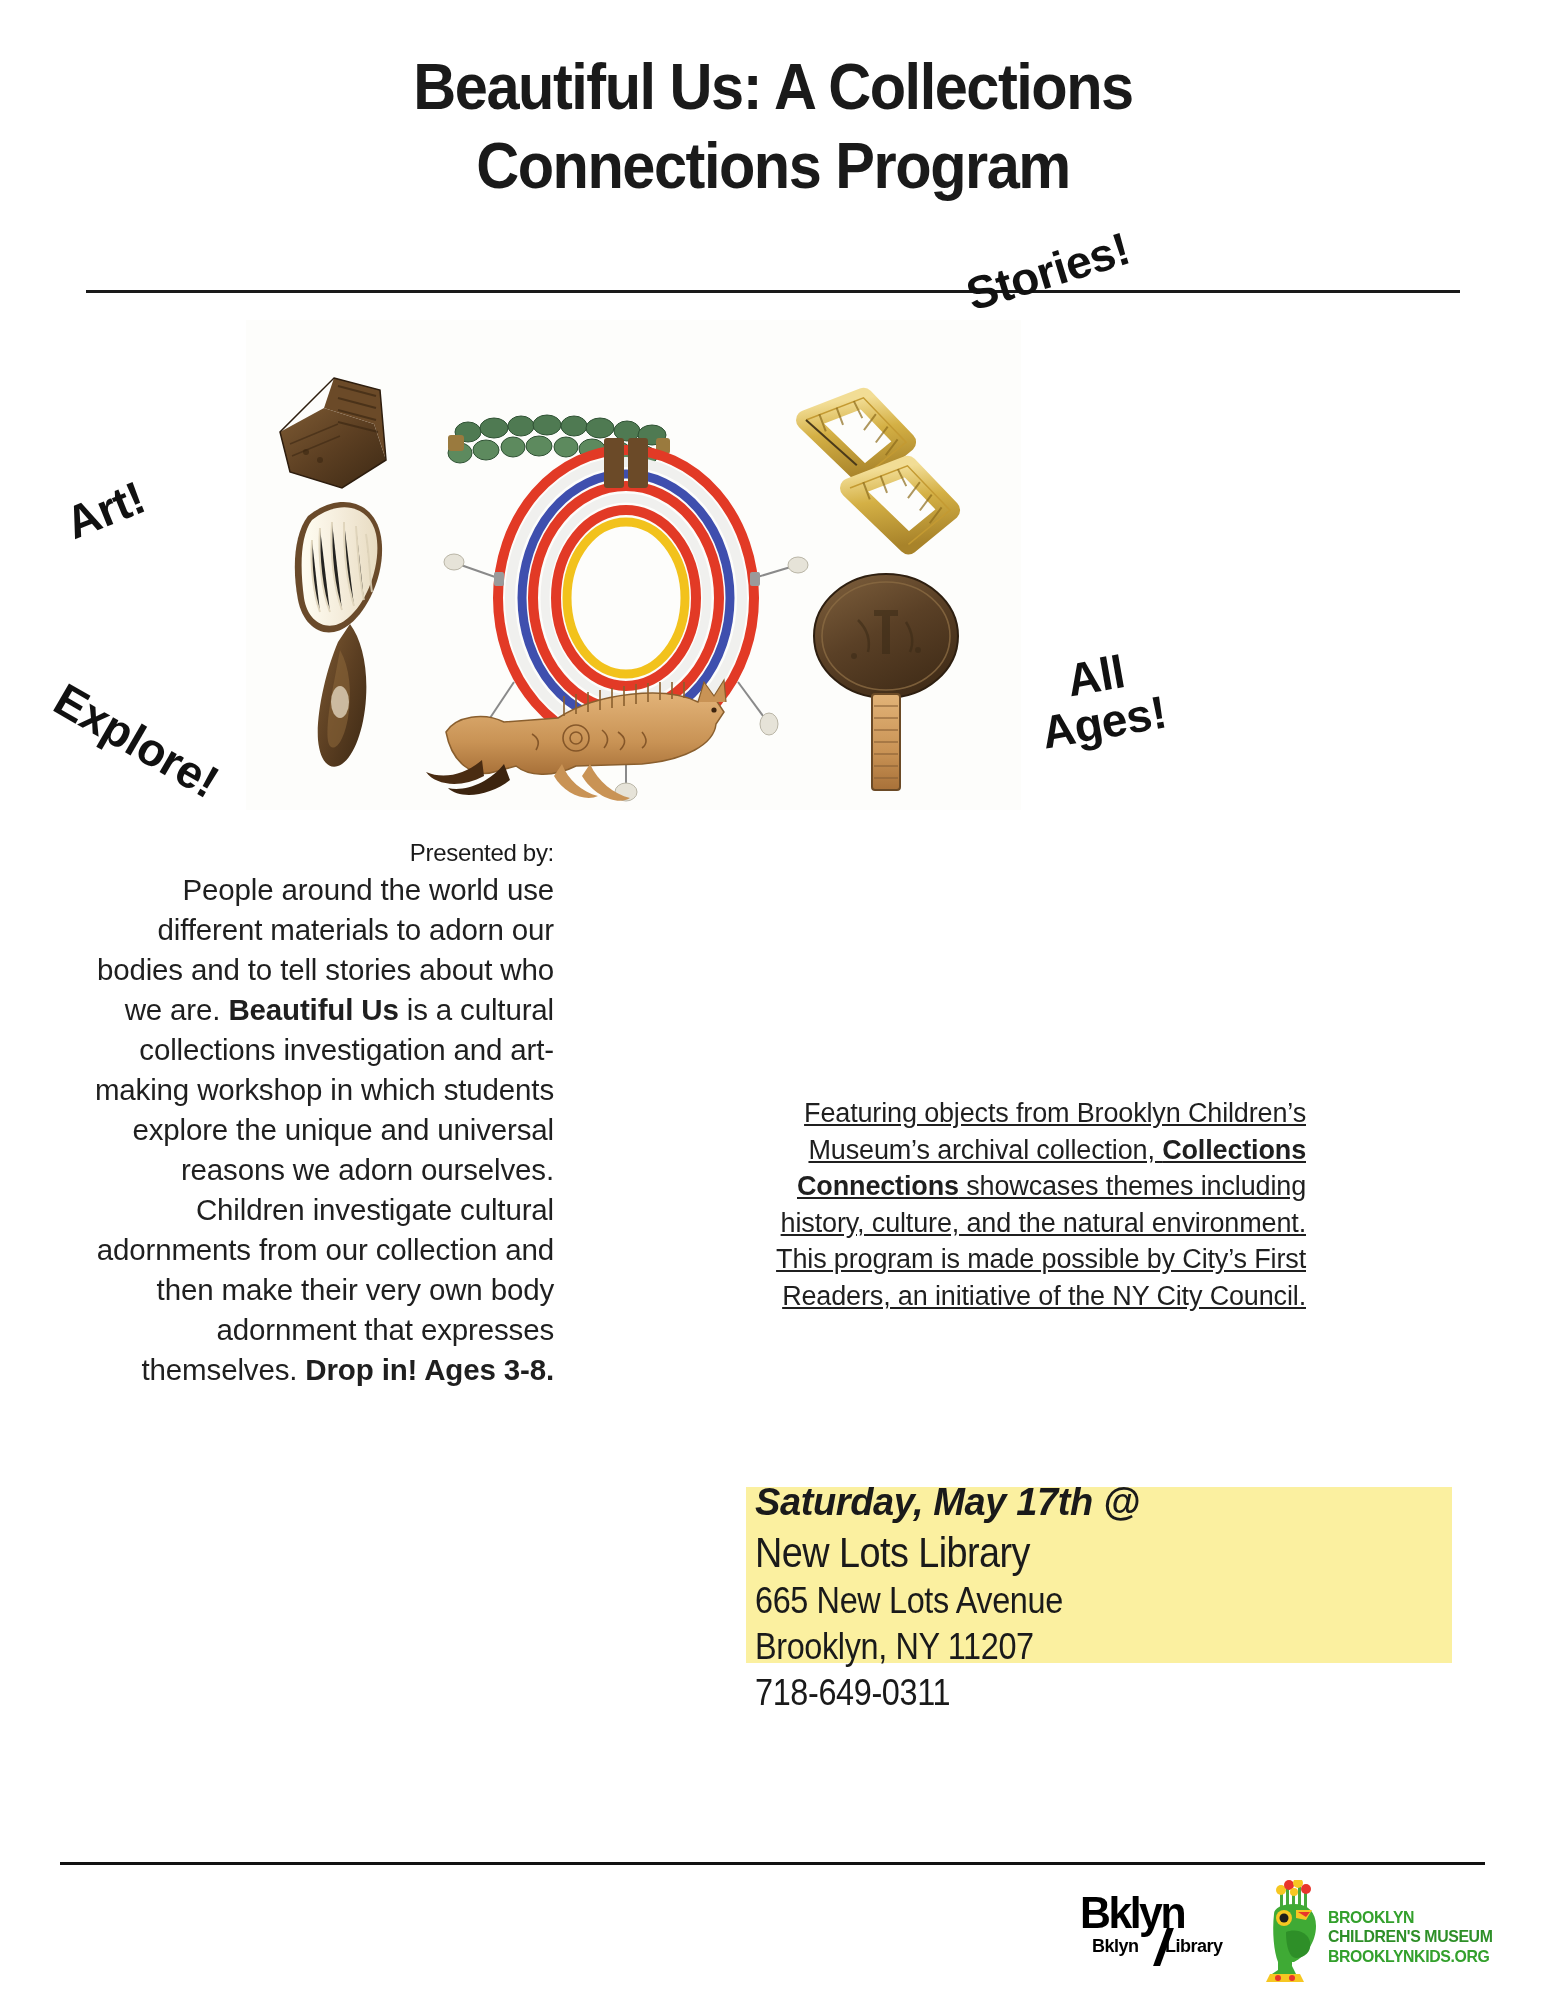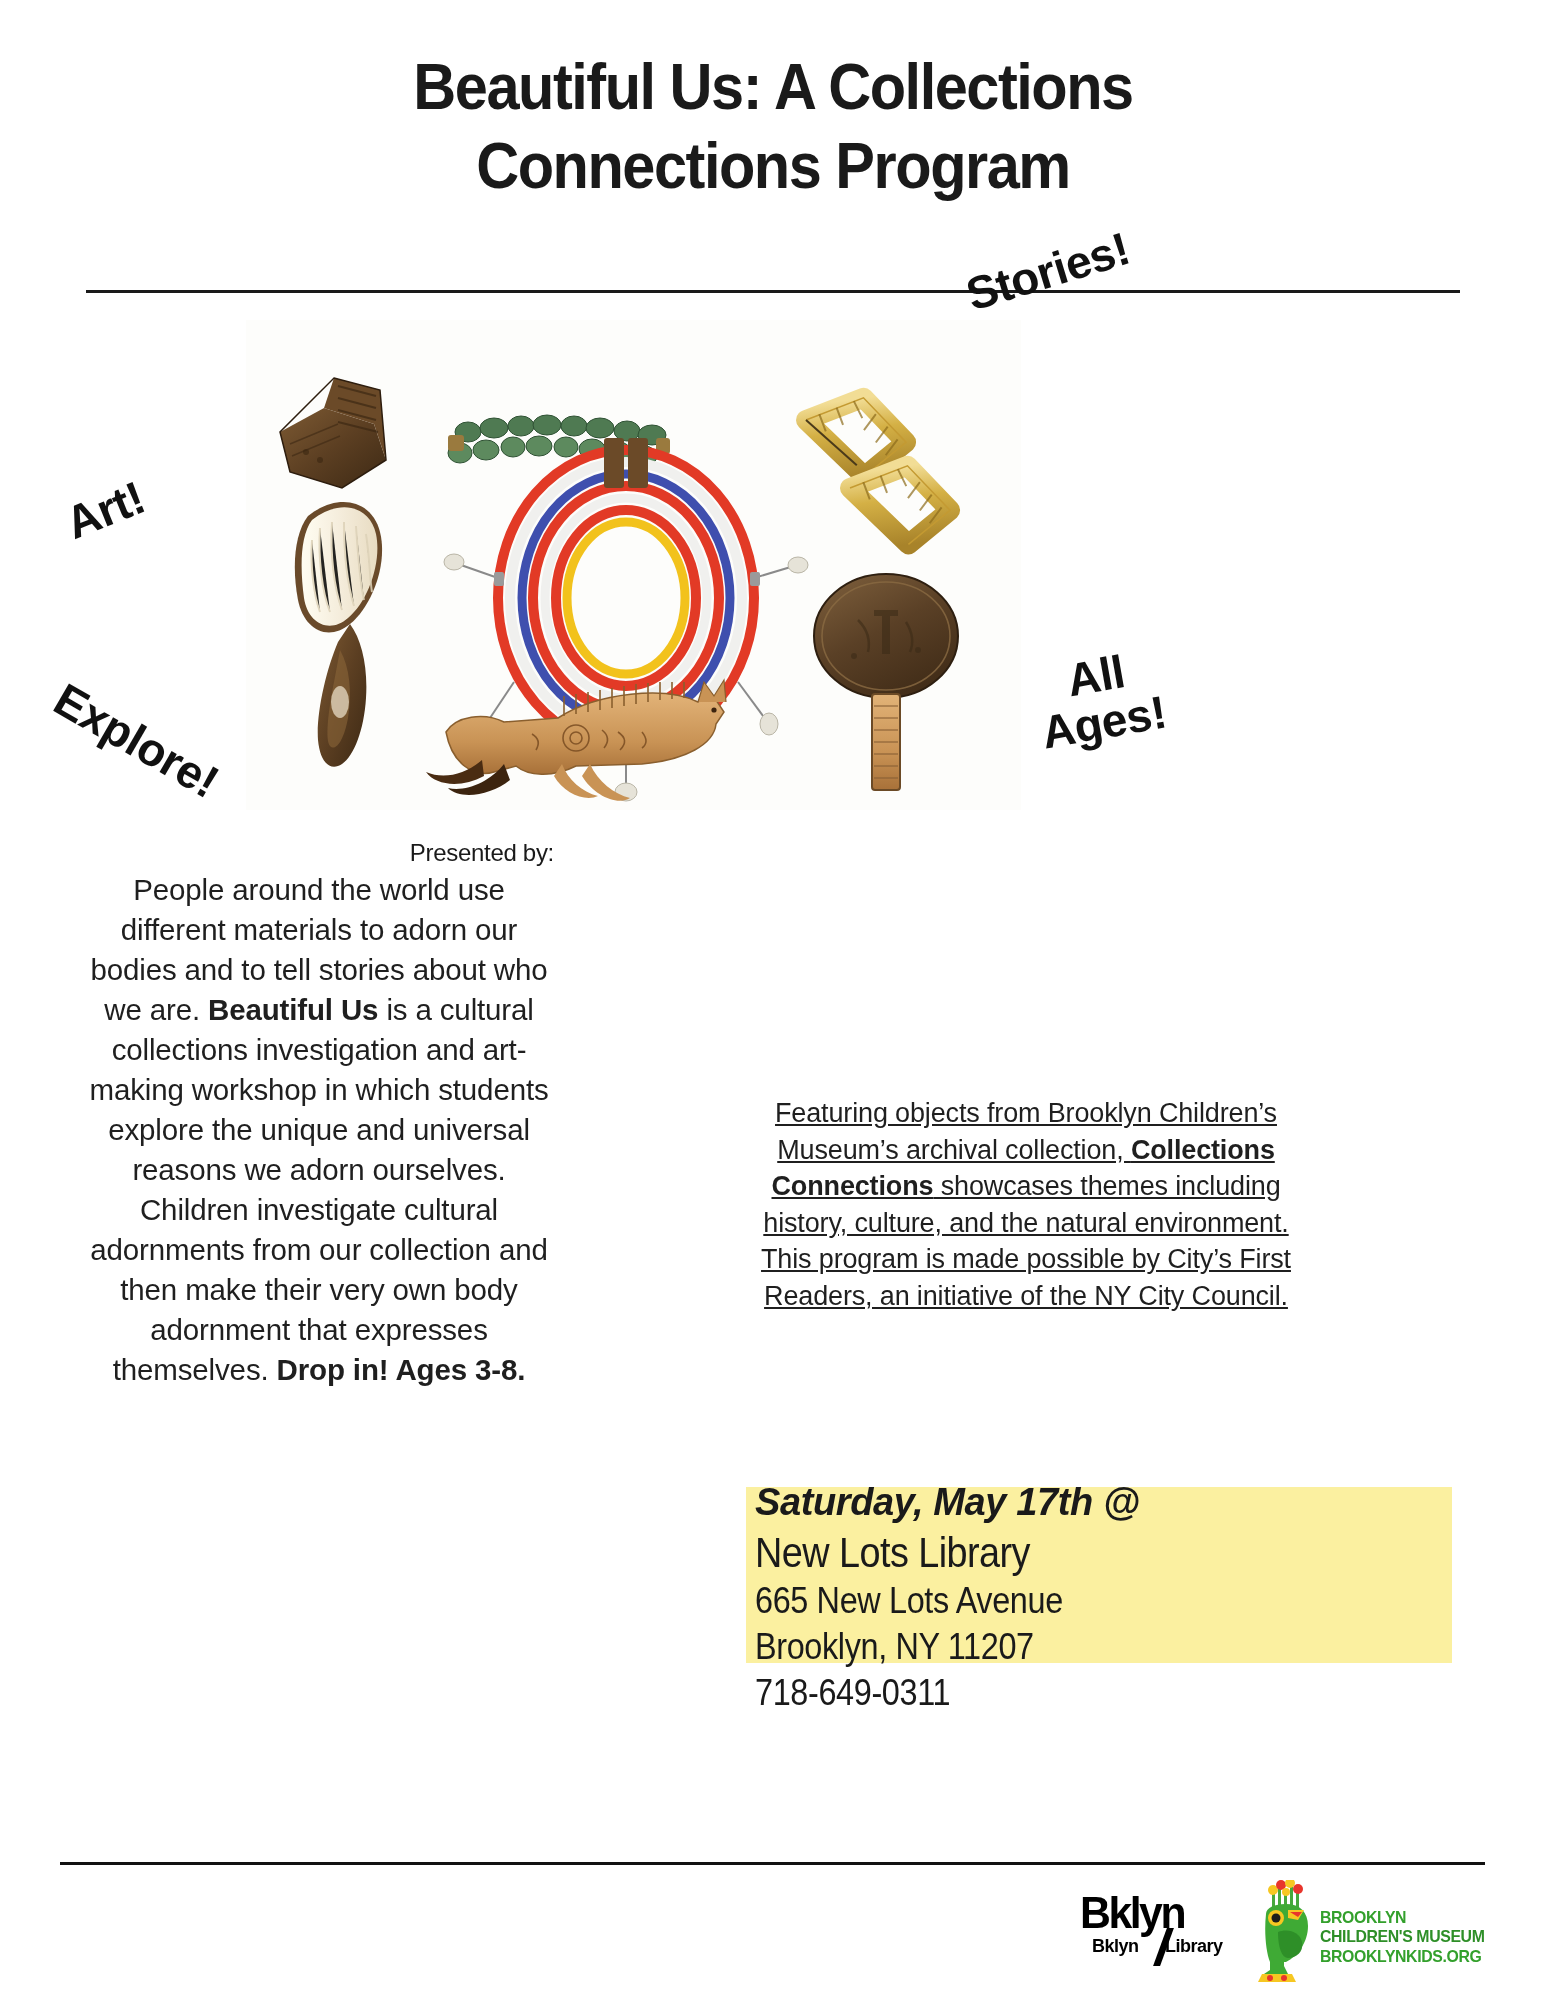--- a/index.html
+++ b/index.html
@@ -116,21 +116,21 @@
     font-size: 29px;
     letter-spacing: -0.4px;
     text-align: center;
     line-height: 1.42;
     margin-bottom: 6px;
   }
   .body-copy {
     font-size: 29.5px;
     line-height: 1.355;
     letter-spacing: -0.15px;
-    text-align: center;
+    text-align: right;
     color: #1f1f1f;
   }
   .body-copy b { font-weight: bold; }
 
   .col-right {
     position: absolute;
     left: 746px;
     top: 1095px;
     width: 560px;
   }
@@ -231,21 +231,21 @@
     position: absolute;
     left: 80px; top: 36px;
     width: 7px; height: 38px;
     background: #000;
     transform: skewX(-20deg);
   }
 
   
   .logo-bcm {
     position: absolute;
-    left: 174px; top: 0px;
+    left: 182px; top: 0px;
     width: 214px; height: 106px;
   }
   .bcm-bird { position: absolute; left: 0; top: 0; width: 62px; height: 104px; }
   .bcm-text {
     position: absolute;
     left: 66px; top: 28px;
     font-family: "Liberation Sans", sans-serif;
     font-weight: bold;
     font-size: 16.5px;
     line-height: 1.17;

